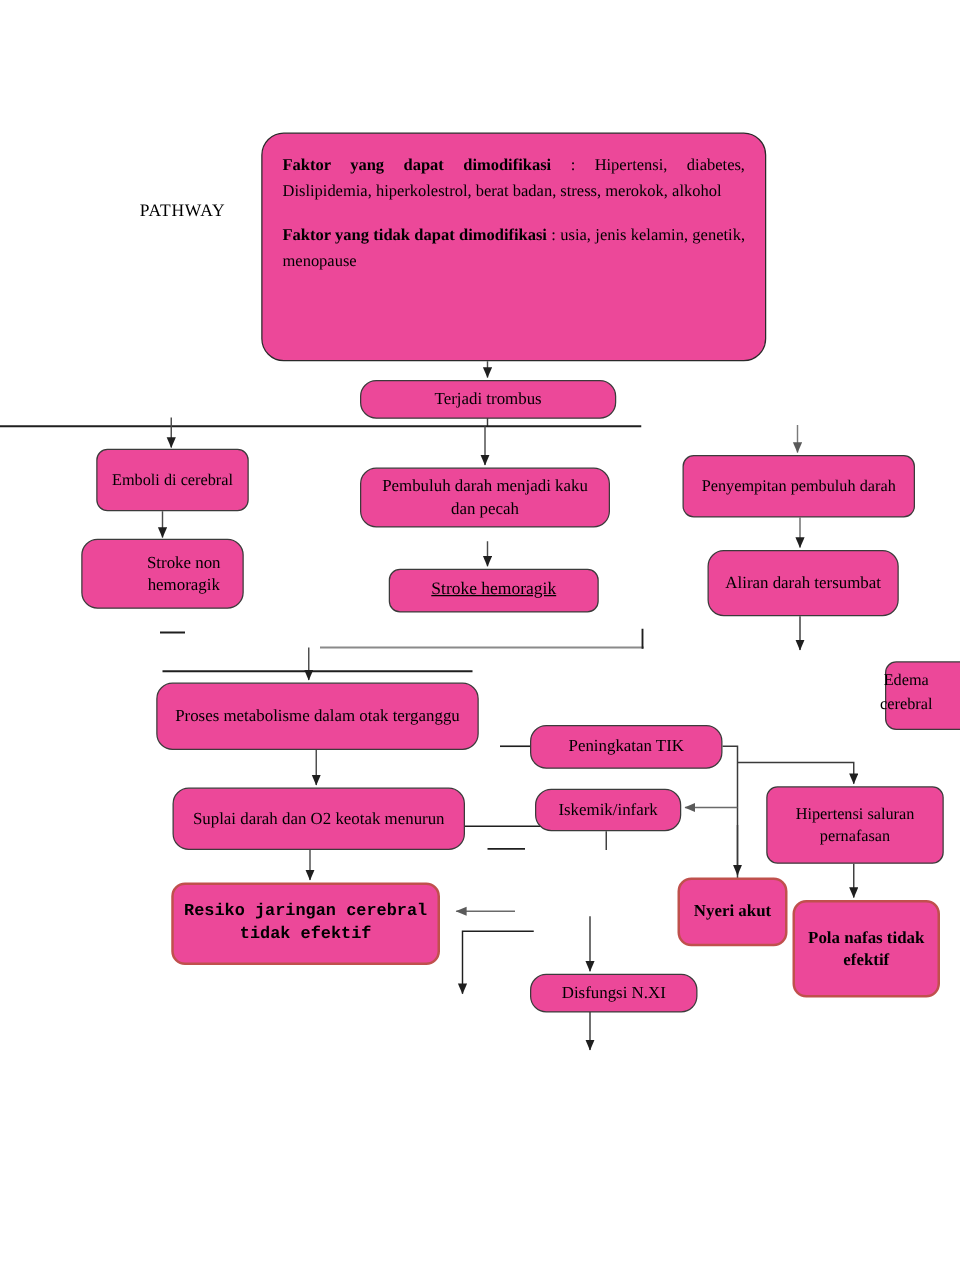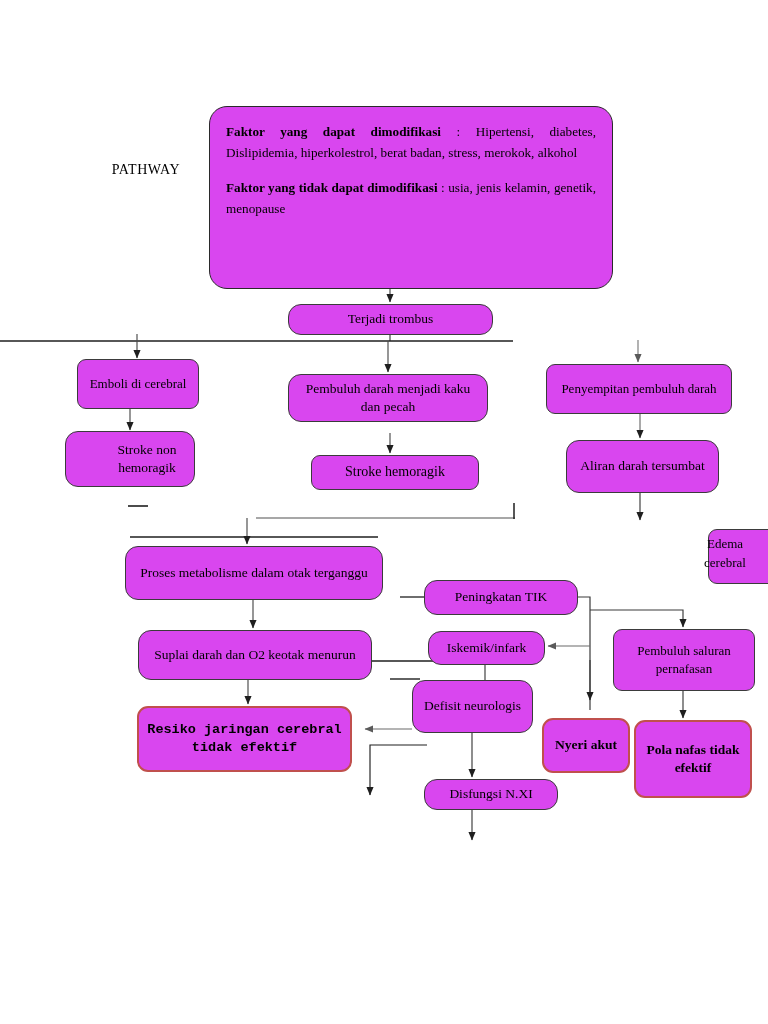--- a/index.html
+++ b/index.html
@@ -28,21 +28,21 @@
   }
   .node {
     position: absolute;
     box-sizing: border-box;
     display: flex;
     align-items: center;
     justify-content: center;
     text-align: center;
     border: 1px solid #3b3b3b;
     border-radius: 9px;
-    background: #d946ef;
+    background: #ec4899;
     line-height: 1.35;
     padding: 3px 6px;
     z-index: 3;
   }
   .node.red {
     border: 2px solid #c0504d;
     border-radius: 11px;
     font-weight: bold;
   }
   .node.thick { border-width: 1.6px; }
@@ -62,21 +62,21 @@
   .bigbox p {
     margin: 0 0 13px 0;
     text-align: justify;
     font-size: 13.2px;
     line-height: 1.62;
   }
   .bigbox p:last-child { margin-bottom: 14px; }
   .bigbox b { font-weight: bold; }
   .fs13 { font-size: 13px; }
   .fs135 { font-size: 13.5px; border-radius: 13px; }
-  .fs14 { font-size: 14px; }
+  .fs14 { font-size: 14px; text-decoration: underline; }
   .pathway-title {
     font-size: 14px;
     letter-spacing: 0.6px;
   }
   .edema-label {
     font-size: 13px;
     line-height: 1.45;
     text-align: center;
   }
 </style>
@@ -187,25 +187,24 @@
   <div class="node fs135" style="left:125px; top:546px; width:258px; height:54px;">Proses metabolisme  dalam otak terganggu</div>
 
   <div class="node plain-label edema-label" style="left:687px; top:531px; width:76px; height:46px;">Edema cerebral</div>
 
   <div class="node thick fs135" style="left:424px; top:580px; width:154px; height:35px;">Peningkatan TIK</div>
 
   <div class="node fs135" style="left:138px; top:630px; width:234px; height:50px;">Suplai darah dan O2 keotak menurun</div>
 
   <div class="node thick fs135" style="left:428px; top:631px; width:117px; height:34px;">Iskemik/infark</div>
 
-  <div class="node fs13" style="left:613px; top:629px; width:142px; height:62px;">Pembuluh saluran pernafasan</div>
-
-  <div class="node fs135" style="left:412px; top:680px; width:121px; height:53px;">Defisit neurologis</div>
+  <div class="node fs13" style="left:613px; top:629px; width:142px; height:62px;">Hipertensi saluran pernafasan</div>
+
 
   <div class="node red fs135" style="left:137px; top:706px; width:215px; height:66px;font-family:Liberation Mono, monospace;">Resiko jaringan cerebral tidak efektif</div>
 
-  <div class="node red fs135" style="left:542px; top:718px; width:88px; height:55px;">Nyeri akut</div>
+  <div class="node red fs135" style="left:542px; top:702px; width:88px; height:55px;">Nyeri akut</div>
 
   <div class="node red fs135" style="left:634px; top:720px; width:118px; height:78px;">Pola nafas tidak efektif</div>
 
   <div class="node fs135" style="left:424px; top:779px; width:134px; height:31px;">Disfungsi N.XI</div>
 
 </div>
 
 </body></html>

